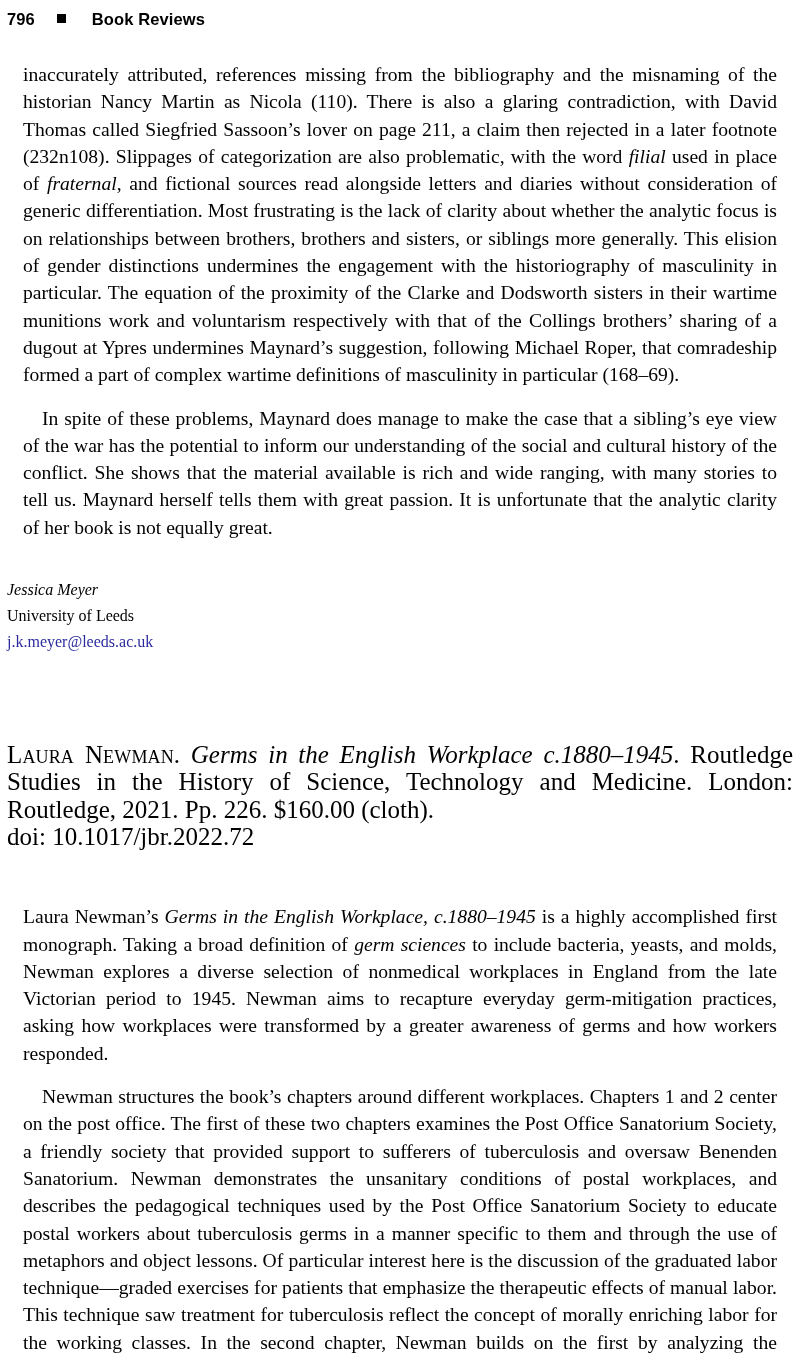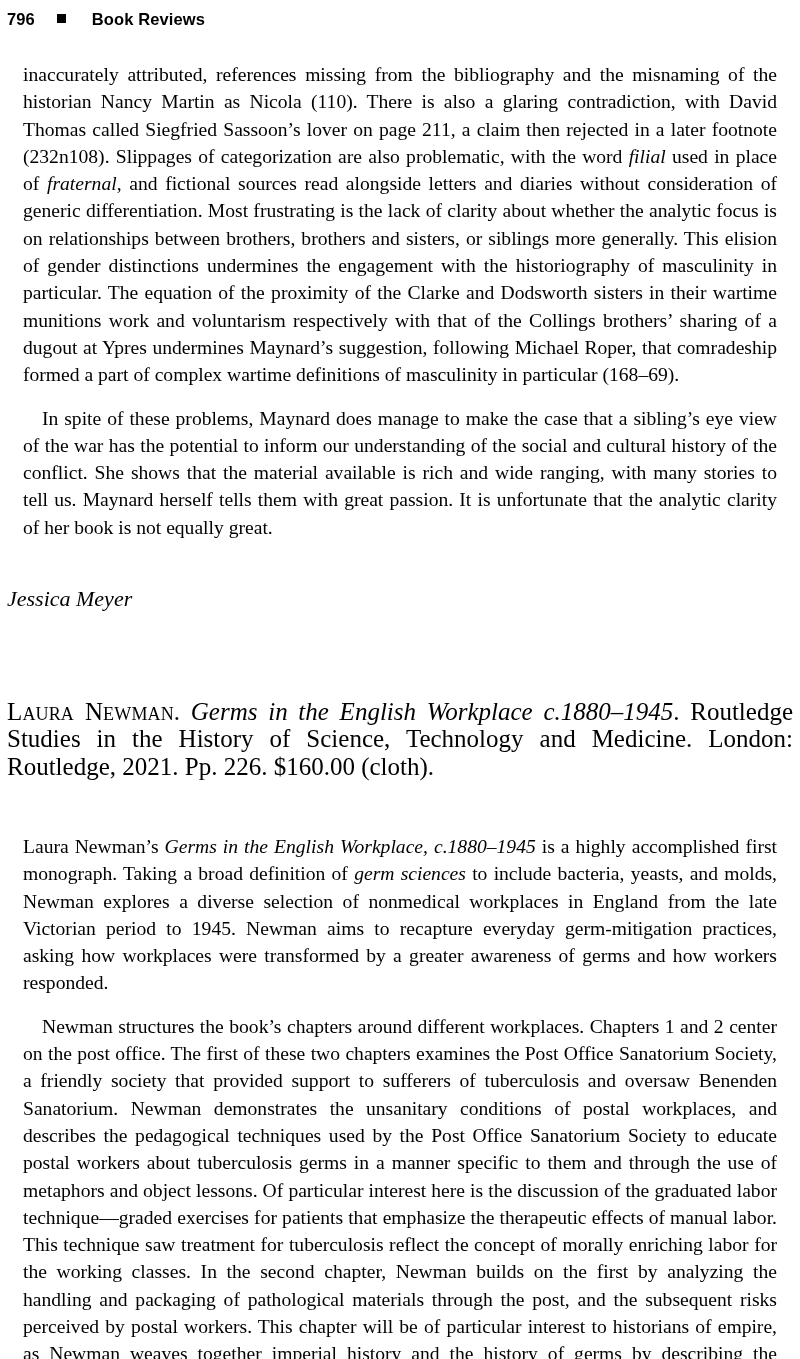--- a/index.html
+++ b/index.html
@@ -74,22 +74,22 @@
   p.para:last-child {
     text-align: justify;
   }
   
   p.para { text-align-last: left; }
 
   i, .ital { font-style: italic; }
 
   
   .signature {
-    margin-top: 45px;
-    font-size: 22px;
+    margin-top: 36px;
+    font-size: 16px;
     line-height: 26px;
   }
   .sig-name {
     font-style: italic;
   }
   .sig-affil { }
   .sig-email {
     color: #2b2b9e;
     text-decoration: none;
     display: inline-block;
@@ -126,24 +126,27 @@
     <span class="rh-title">Book Reviews</span>
   </div>
 
   <div class="body-block">
     <p class="para" id="r1p0"><span>inaccurately attributed, references missing from the bibliography and the misnaming of the historian Nancy Martin as Nicola (110). There is also a glaring contradiction, with David Thomas called Siegfried Sassoon’s lover on page 211, a claim then rejected in a later footnote (232n108). Slippages of categorization are also problematic, with the word </span><span class="ital">filial</span><span> used in place of </span><span class="ital">fraternal</span><span>, and fictional sources read alongside letters and diaries without consideration of generic differentiation. Most frustrating is the lack of clarity about whether the analytic focus is on relationships between brothers, brothers and sisters, or siblings more generally. This elision of gender distinctions undermines the engagement with the historiography of masculinity in particular. The equation of the proximity of the Clarke and Dodsworth sisters in their wartime munitions work and voluntarism respectively with that of the Collings brothers’ sharing of a dugout at Ypres undermines Maynard’s suggestion, following Michael Roper, that comradeship formed a part of complex wartime definitions of masculinity in particular (168–69).</span></p>
     <p class="para indent" id="r1p1"><span>In spite of these problems, Maynard does manage to make the case that a sibling’s eye view of the war has the potential to inform our understanding of the social and cultural history of the conflict. She shows that the material available is rich and wide ranging, with many stories to tell us. Maynard herself tells them with great passion. It is unfortunate that the analytic clarity of her book is not equally great.</span></p>
   </div>
 
   <div class="signature">
     <div class="sig-name">Jessica Meyer</div>
+    <div class="sig-affil">University of Leeds</div>
+    <a class="sig-email" href="#">j.k.meyer@leeds.ac.uk</a>
   </div>
 
   <div class="review-head">
     <span class="smallcaps">Laura Newman</span><span>. </span><span class="ital">Germs in the English Workplace c.1880–1945</span><span>. Routledge Studies in the History of Science, Technology and Medicine. London: Routledge, 2021. Pp. 226. $160.00 (cloth).</span>
+    <span class="doi-line">doi: 10.1017/jbr.2022.72</span>
   </div>
 
   <div class="review-body">
     <p class="para" id="r2p0"><span>Laura Newman’s </span><span class="ital">Germs in the English Workplace, c.1880–1945</span><span> is a highly accomplished first monograph. Taking a broad definition of </span><span class="ital">germ sciences</span><span> to include bacteria, yeasts, and molds, Newman explores a diverse selection of nonmedical workplaces in England from the late Victorian period to 1945. Newman aims to recapture everyday germ-mitigation practices, asking how workplaces were transformed by a greater awareness of germs and how workers responded.</span></p>
     <p class="para indent" id="r2p1"><span>Newman structures the book’s chapters around different workplaces. Chapters 1 and 2 center on the post office. The first of these two chapters examines the Post Office Sanatorium Society, a friendly society that provided support to sufferers of tuberculosis and oversaw Benenden Sanatorium. Newman demonstrates the unsanitary conditions of postal workplaces, and describes the pedagogical techniques used by the Post Office Sanatorium Society to educate postal workers about tuberculosis germs in a manner specific to them and through the use of metaphors and object lessons. Of particular interest here is the discussion of the graduated labor technique—graded exercises for patients that emphasize the therapeutic effects of manual labor. This technique saw treatment for tuberculosis reflect the concept of morally enriching labor for the working classes. In the second chapter, Newman builds on the first by analyzing the handling and packaging of pathological materials through the post, and the subsequent risks perceived by postal workers. This chapter will be of particular interest to historians of empire, as Newman weaves together imperial history and the history of germs by describing the practices of microbial exchange. She offers the interesting example of the Imperial Cancer Research Fund, which established a network of cancer specimen exchanges through the post, raising questions about what was safe and unsafe for workers to handle.</span></p>
 
   </div>
 
 </div>
 

